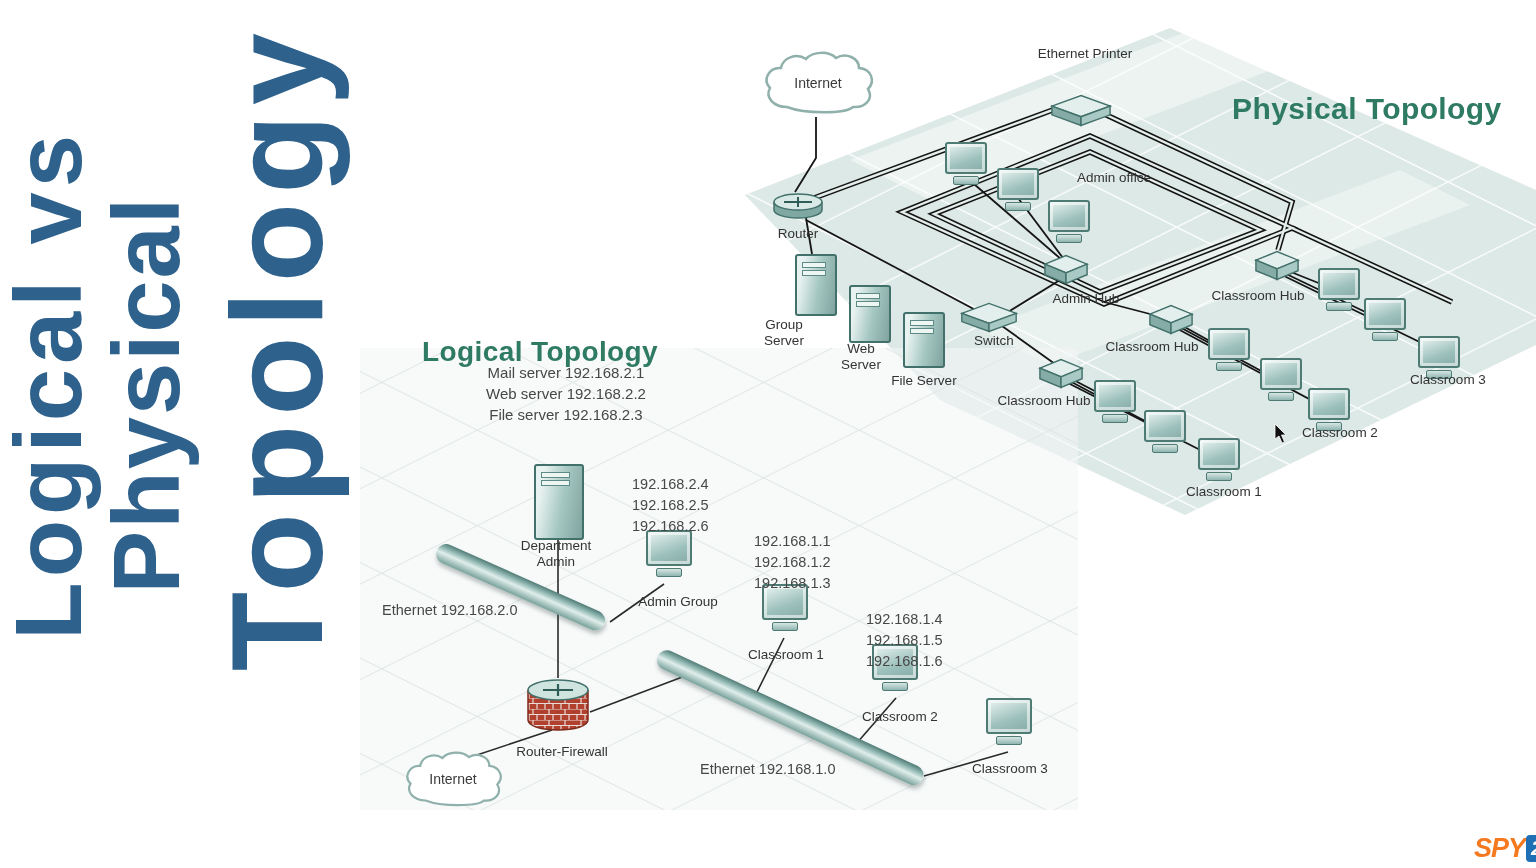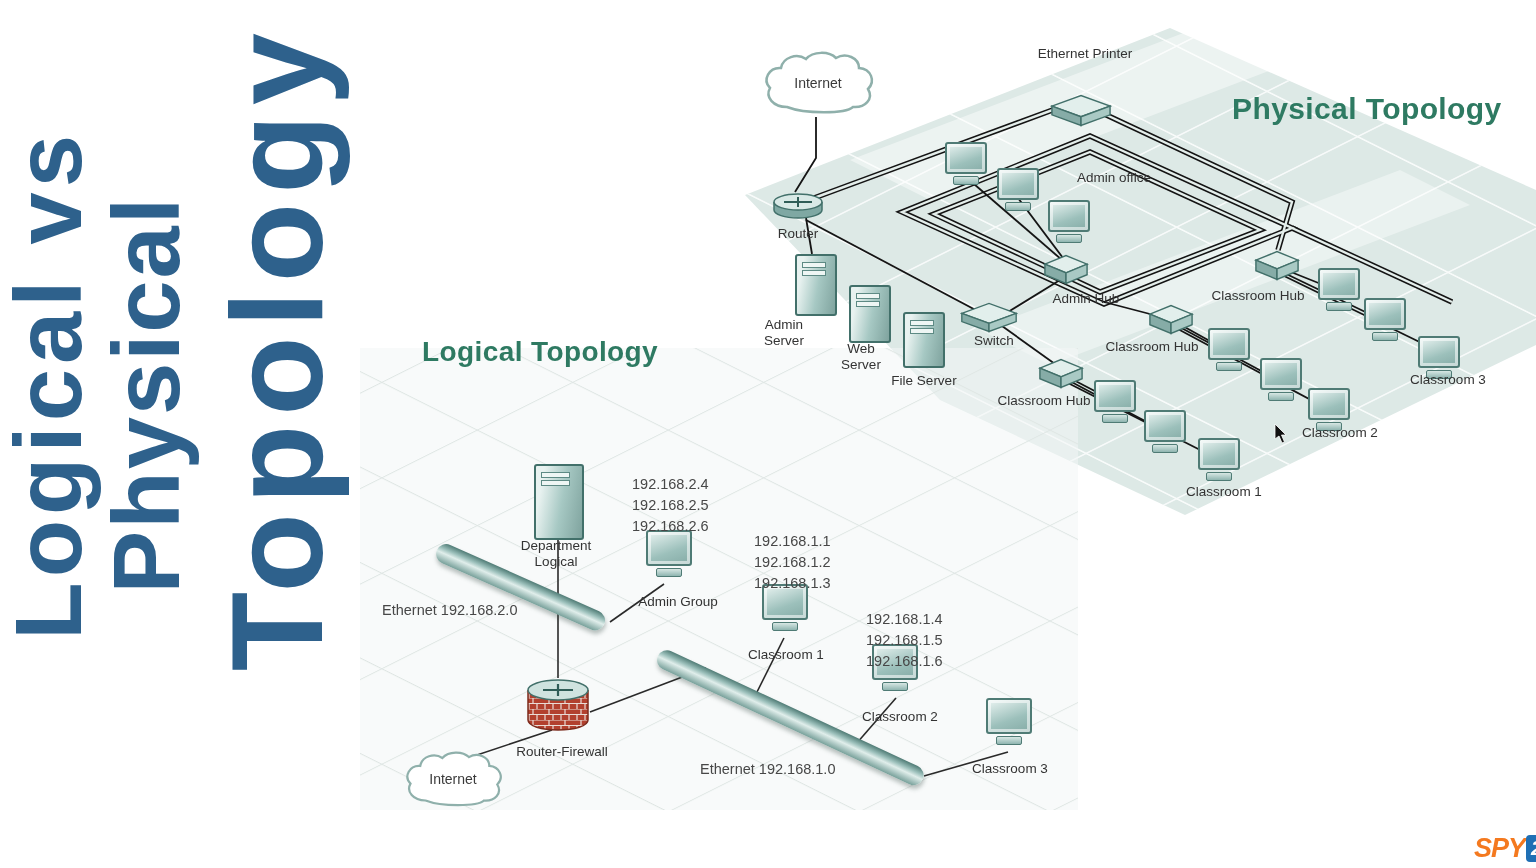--- a/index.html
+++ b/index.html
@@ -177,21 +177,21 @@
   <div class="lbl" style="left:1068px;top:170px;width:92px">Admin office</div>
 
   <svg class="dev" style="left:1043px;top:252px;width:46px;height:34px" viewBox="0 0 48 34">
     <polygon points="2,12 24,3 46,12 24,21" fill="#e2efec" stroke="#42706a" stroke-width="1.5"></polygon>
     <polygon points="2,12 24,21 24,32 2,23" fill="#86aca7" stroke="#42706a" stroke-width="1.5"></polygon>
     <polygon points="24,21 46,12 46,23 24,32" fill="#a9c9c4" stroke="#42706a" stroke-width="1.5"></polygon>
   </svg>
   <div class="lbl" style="left:1038px;top:291px;width:96px">Admin Hub</div>
 
   <div class="server" style="left:795px;top:254px;width:38px;height:58px"></div>
-  <div class="lbl" style="left:744px;top:317px;width:80px">Admin Server</div>
+  <div class="lbl" style="left:744px;top:317px;width:80px">Group Server</div>
   <div class="server" style="left:849px;top:285px;width:38px;height:54px"></div>
   <div class="lbl" style="left:834px;top:341px;width:54px">Web Server</div>
   <div class="server" style="left:903px;top:312px;width:38px;height:52px"></div>
   <div class="lbl" style="left:884px;top:373px;width:80px">File Server</div>
 
   <svg class="dev" style="left:960px;top:300px;width:58px;height:34px" viewBox="0 0 64 36">
     <polygon points="2,14 32,3 62,14 32,25" fill="#e2efec" stroke="#42706a" stroke-width="1.5"></polygon>
     <polygon points="2,14 32,25 32,34 2,23" fill="#86aca7" stroke="#42706a" stroke-width="1.5"></polygon>
     <polygon points="32,25 62,14 62,23 32,34" fill="#a9c9c4" stroke="#42706a" stroke-width="1.5"></polygon>
   </svg>
@@ -256,23 +256,28 @@
       <div class="pc-base"></div>
     </div>
   <div class="lbl" style="left:1178px;top:484px;width:92px">Classroom 1</div>
 
   <svg class="dev" style="left:1274px;top:424px;width:16px;height:20px;z-index:6" viewBox="0 0 16 20">
     <polygon points="1,0 1,15 5,12 8,19 10.5,18 7.5,11 12,11" fill="#111" stroke="#fff" stroke-width="0.8"></polygon>
   </svg>
 
   <div class="sec-title log-title">Logical Topology</div>
 
+  <div class="srvlist" style="left:468px;top:362px">
+    <div>Mail server 192.168.2.1</div>
+    <div>Web server 192.168.2.2</div>
+    <div>File server 192.168.2.3</div>
+  </div>
 
   <div class="server" style="left:534px;top:464px;width:46px;height:72px"></div>
-  <div class="lbl" style="left:510px;top:538px;width:92px">Department Logical</div>
+  <div class="lbl" style="left:510px;top:538px;width:92px">Department Admin</div>
   <div class="ips" style="left:632px;top:474px">
     <div>192.168.2.4</div>
     <div>192.168.2.5</div>
     <div>192.168.2.6</div>
   </div>
 
   <div class="pc" style="left:646px;top:530px;width:46px">
       <div class="pc-scr" style="height:32px"></div>
       <div class="pc-base"></div>
     </div>

